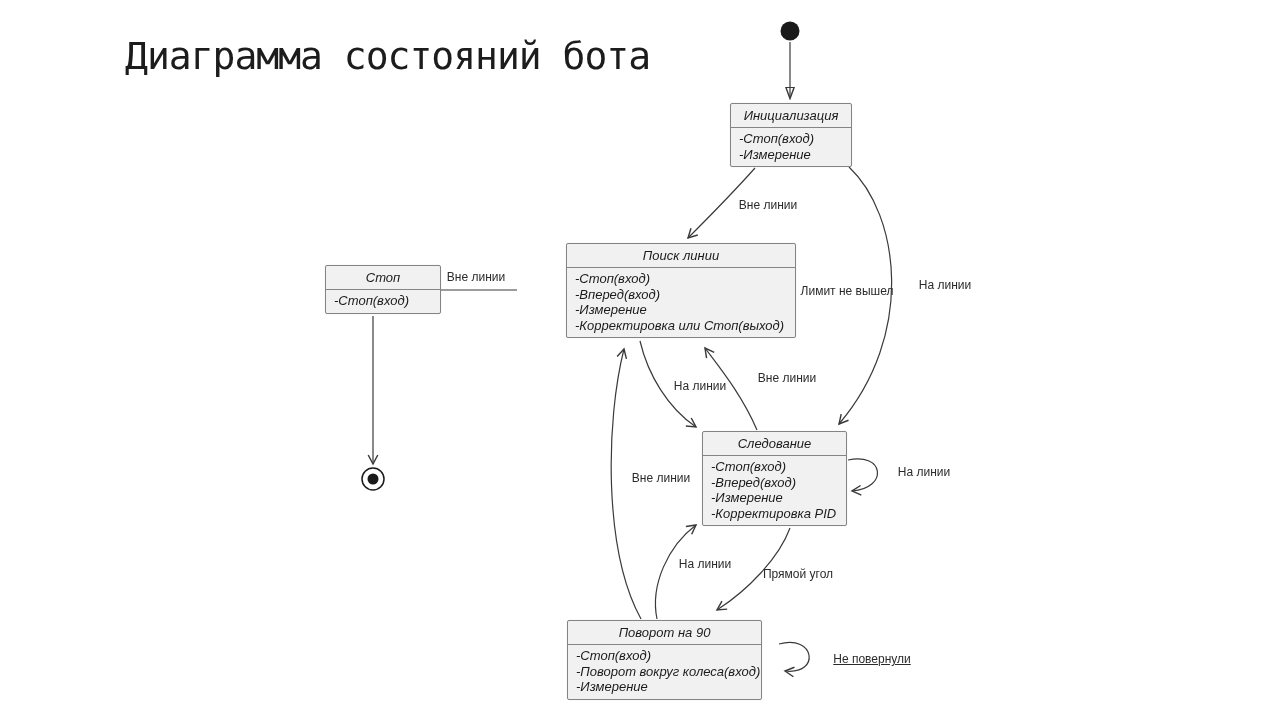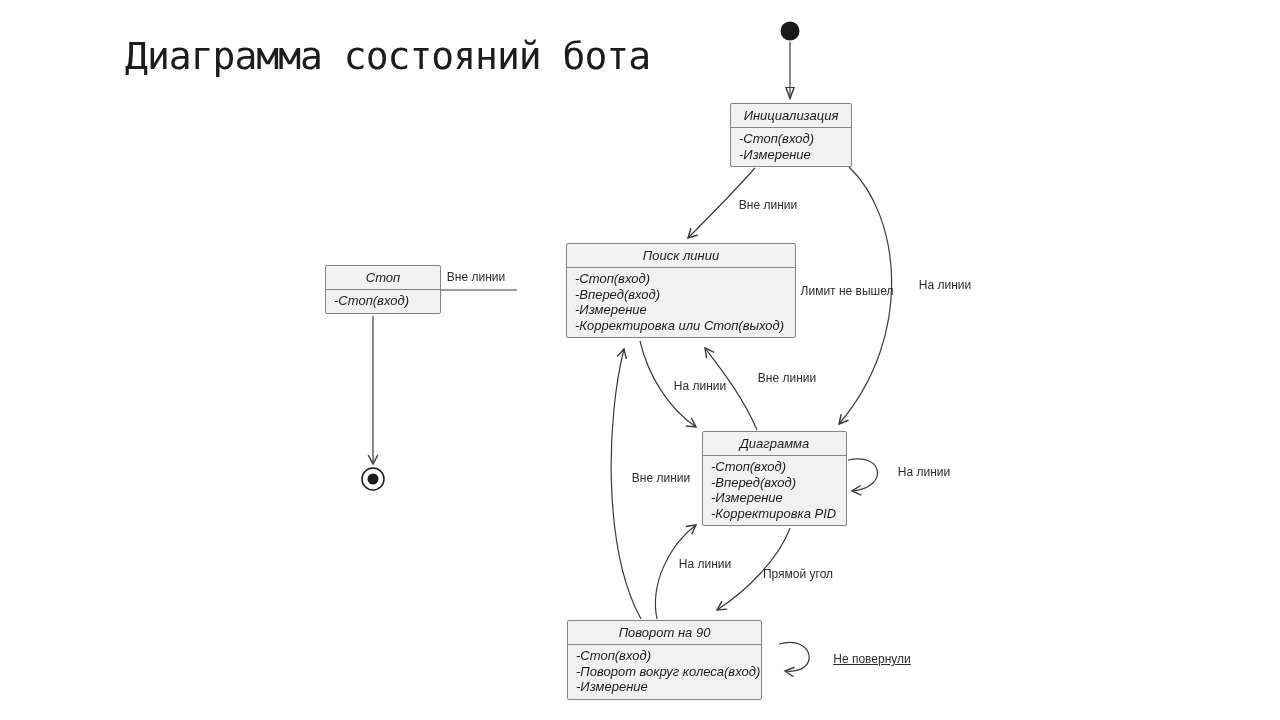--- a/index.html
+++ b/index.html
@@ -91,21 +91,21 @@
   </div>
 
   <div class="state" style="left:325px;top:265px;width:116px;">
     <div class="state-title">Стоп</div>
     <div class="state-body">
       <div>-Стоп(вход)</div>
     </div>
   </div>
 
   <div class="state" style="left:702px;top:431px;width:145px;">
-    <div class="state-title">Диаграмма</div>
+    <div class="state-title">Следование</div>
     <div class="state-body">
       <div>-Стоп(вход)</div>
       <div>-Вперед(вход)</div>
       <div>-Измерение</div>
       <div>-Корректировка PID</div>
     </div>
   </div>
 
   <div class="state" style="left:567px;top:620px;width:195px;">
     <div class="state-title">Поворот на 90</div>

